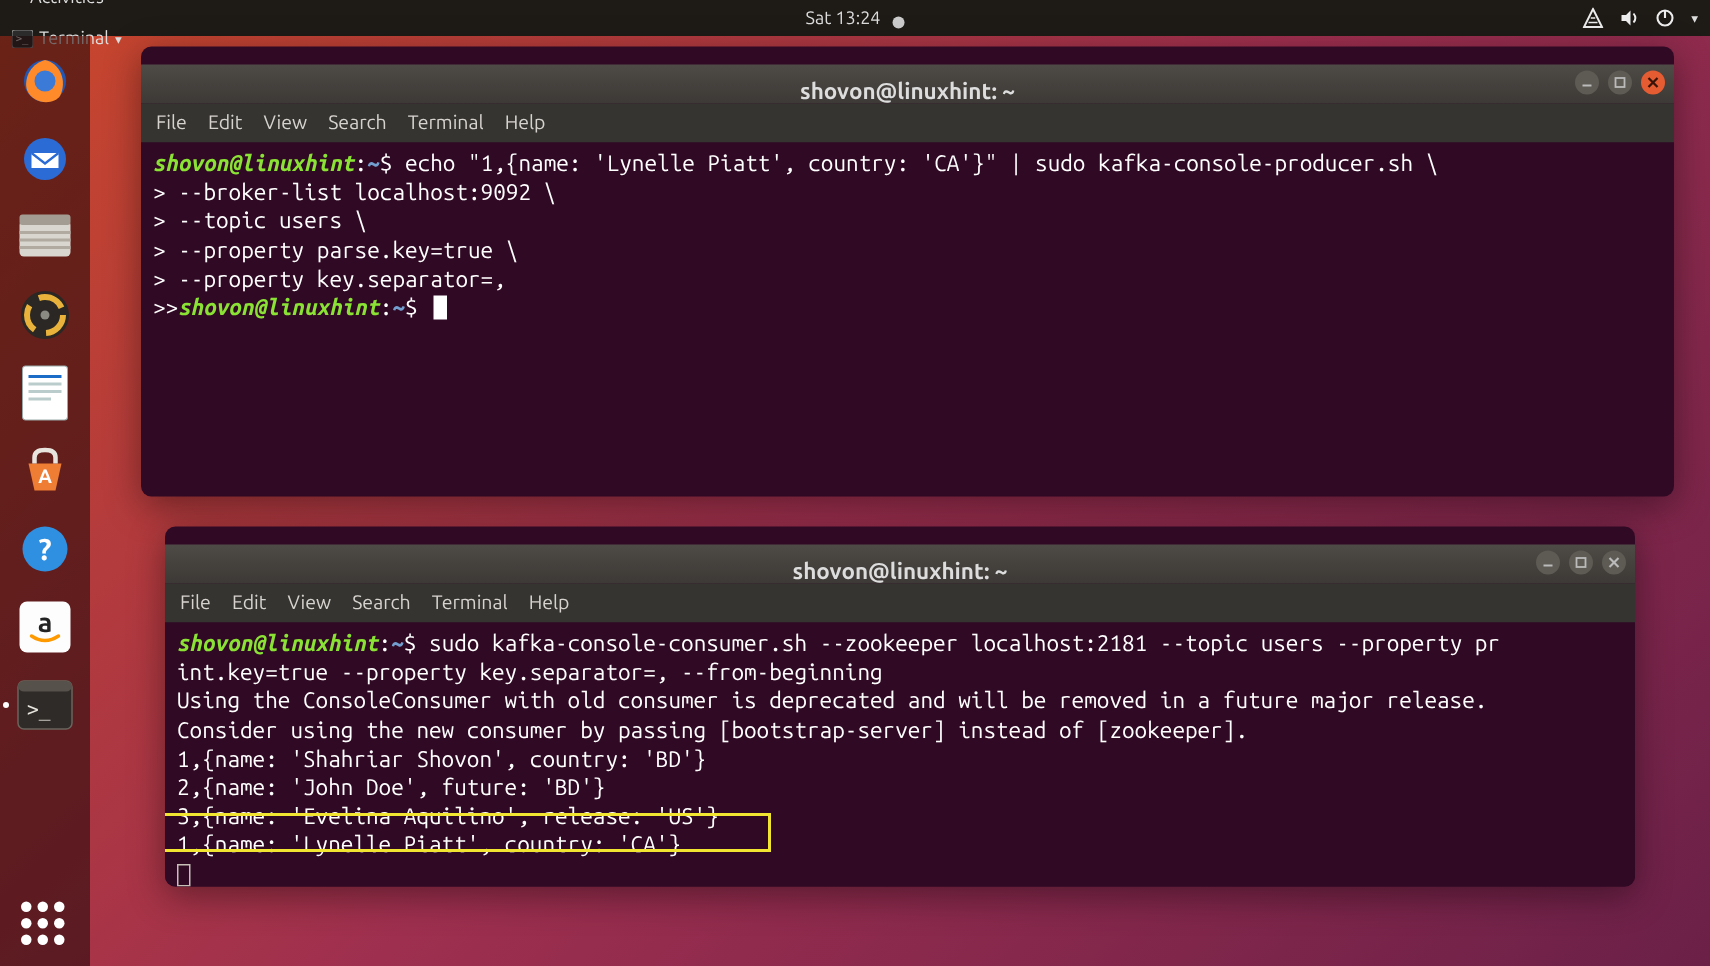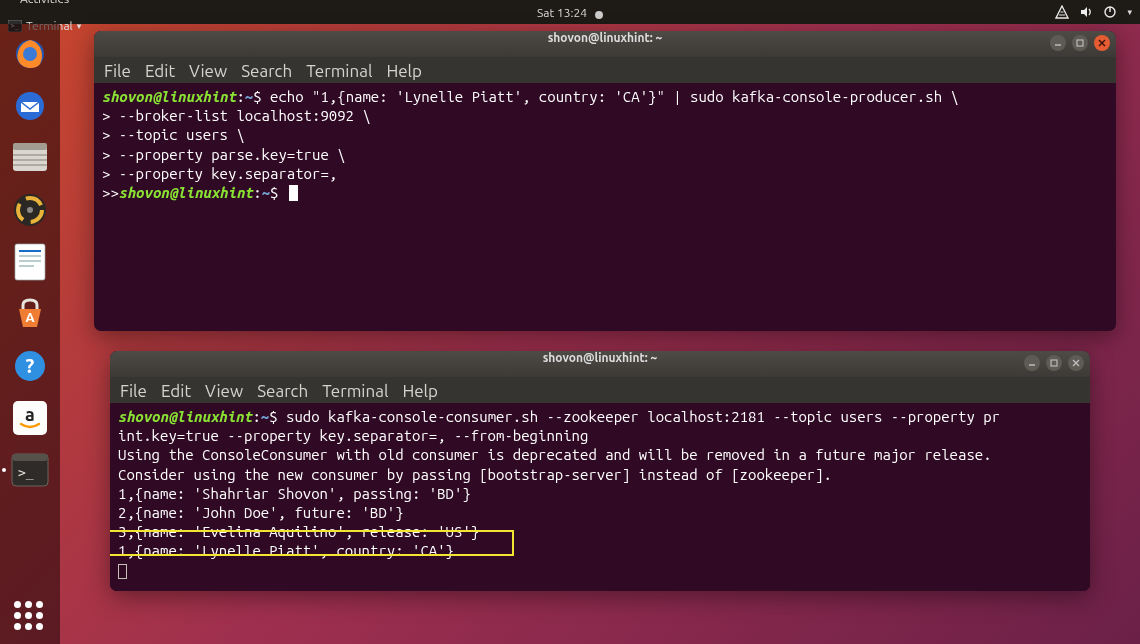--- a/index.html
+++ b/index.html
@@ -65,34 +65,35 @@
   overflow: hidden;
   box-shadow: 0 6px 24px rgba(0,0,0,0.4);
   background: #300924;
 }
 .term1 { left: 94px; top: 31px; width: 1022px; height: 300px; }
 .term2 { left: 110px; top: 351px; width: 980px; height: 240px; }
 
 .titlebar {
   height: 26px;
   background: linear-gradient(#4e4b46, #3c3936);
-  display: flex; align-items: flex-start; justify-content: center;
-  color: #ddd; font-size: 12px; font-weight: 600;
+  display: flex; align-items: flex-end; justify-content: center;
+  color: #ddd; font-size: 15px; font-weight: 600;
   position: relative;
+  margin-top: 12px;
 }
 .win-btns { position: absolute; right: 6px; top: 4px; display: flex; gap: 6px; }
 .win-btn { width: 16px; height: 16px; border-radius: 50%; background: #5e5a54; display:flex; align-items:center; justify-content:center; }
 .win-btn.close { background: #e55c33; }
 
 .menubar {
   height: 26px;
   background: #353430;
   display: flex; align-items: center;
   padding: 0 10px; gap: 14px;
-  color: #d6d3cf; font-size: 17px;
+  color: #d6d3cf; font-size: 13px;
 }
 .menubar span { cursor: default; }
 
 .term-body {
   padding: 4px 8px 8px 8px;
   font-family: "Ubuntu Mono", "DejaVu Sans Mono", monospace;
   font-size: 15px;
   line-height: 1.28;
   color: #ffffff;
   background: #300924;
@@ -306,20 +307,20 @@
     <span>Edit</span>
     <span>View</span>
     <span>Search</span>
     <span>Terminal</span>
     <span>Help</span>
   </div>
   <div class="term-body"><span class="pr-usr">shovon@linuxhint</span><span class="pr-sym">:</span><span class="pr-path">~</span><span class="pr-sym">$</span> <span>sudo kafka-console-consumer.sh --zookeeper localhost:2181 --topic users --property pr</span>
 <span>int.key=true --property key.separator=, --from-beginning</span>
 <span>Using the ConsoleConsumer with old consumer is deprecated and will be removed in a future major release.</span>
 <span>Consider using the new consumer by passing [bootstrap-server] instead of [zookeeper].</span>
-<span>1,{name: 'Shahriar Shovon', passing: 'BD'}</span>
+<span>1,{name: 'Shahriar Shovon', country: 'BD'}</span>
 <span>2,{name: 'John Doe', future: 'BD'}</span>
 <span>3,{name: 'Evelina Aquilino', release: 'US'}</span>
 <span>1,{name: 'Lynelle Piatt', country: 'CA'}</span>
 <span class="cursor-box"></span>
 <div class="highlight-box" style="left:-4px; top:127px; width:408px; height:26px;"></div>
 </div>
 </div>
 
 </body></html>

